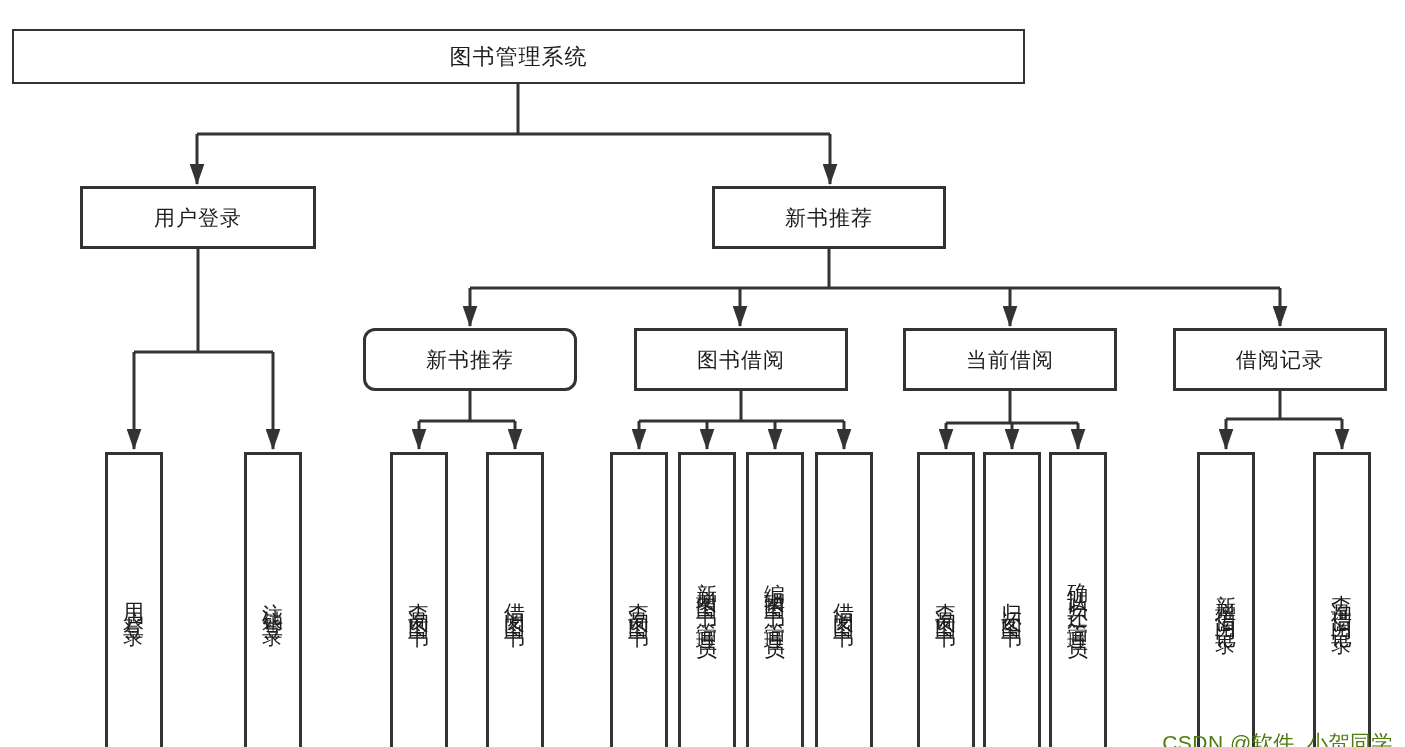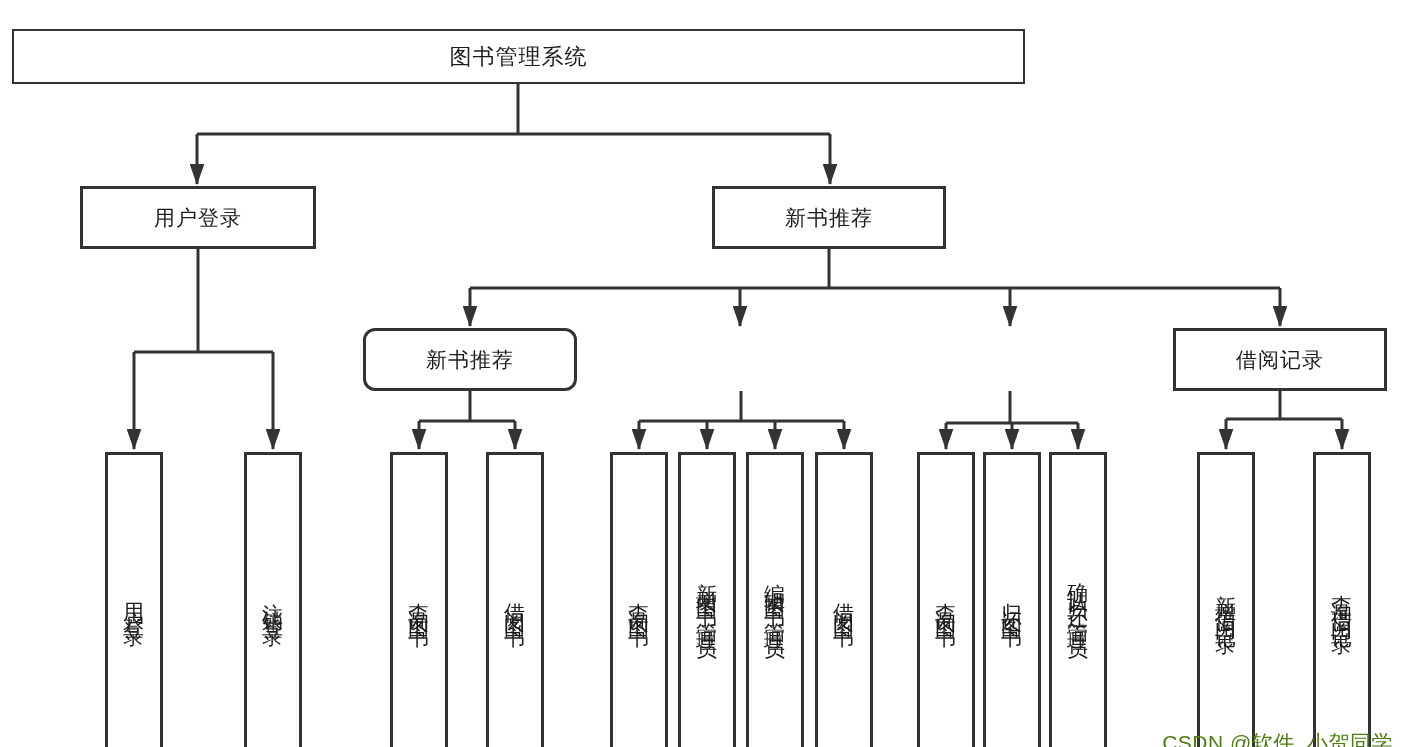--- a/index.html
+++ b/index.html
@@ -141,20 +141,26 @@
   <div class="box h-box l2-user">
     <span>用户登录</span>
   </div>
   <div class="box h-box l2-book">
     <span>新书推荐</span>
   </div>
 
   <div class="box h-box l3 l3-a">
     <span>新书推荐</span>
   </div>
+  <div class="box h-box l3 l3-b">
+    <span>图书借阅</span>
+  </div>
+  <div class="box h-box l3 l3-c">
+    <span>当前借阅</span>
+  </div>
   <div class="box h-box l3 l3-d">
     <span>借阅记录</span>
   </div>
 
   <div class="box v-box vx1">
     <span class="vtext">用户登录</span>
   </div>
   <div class="box v-box vx2">
     <span class="vtext">注销登录</span>
   </div>

